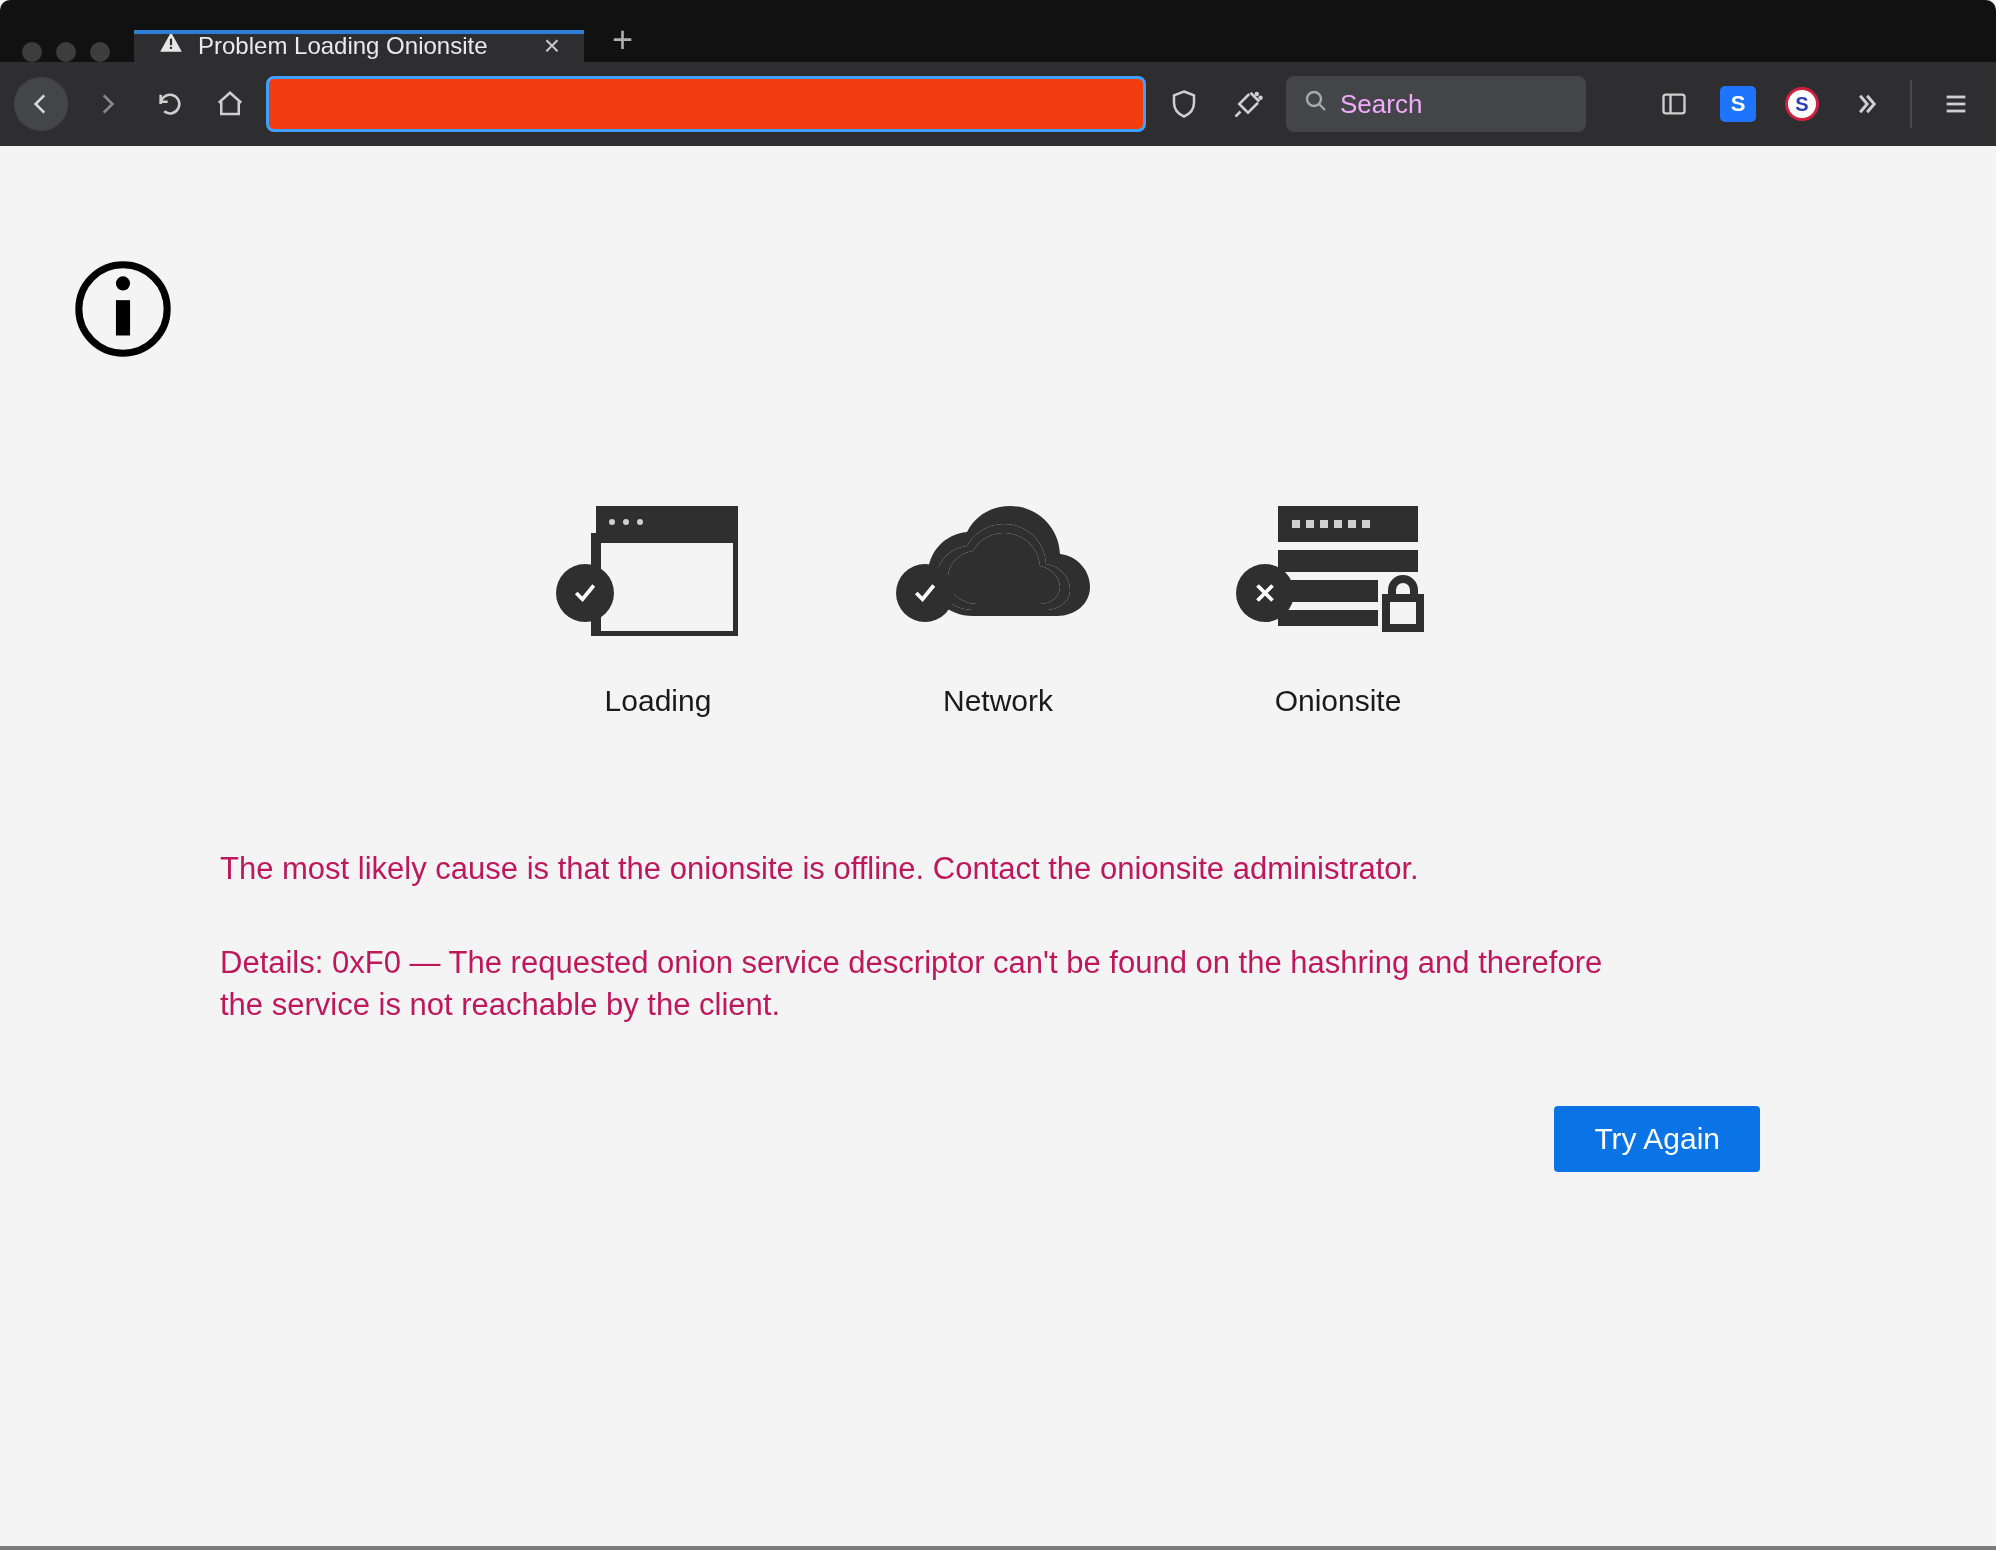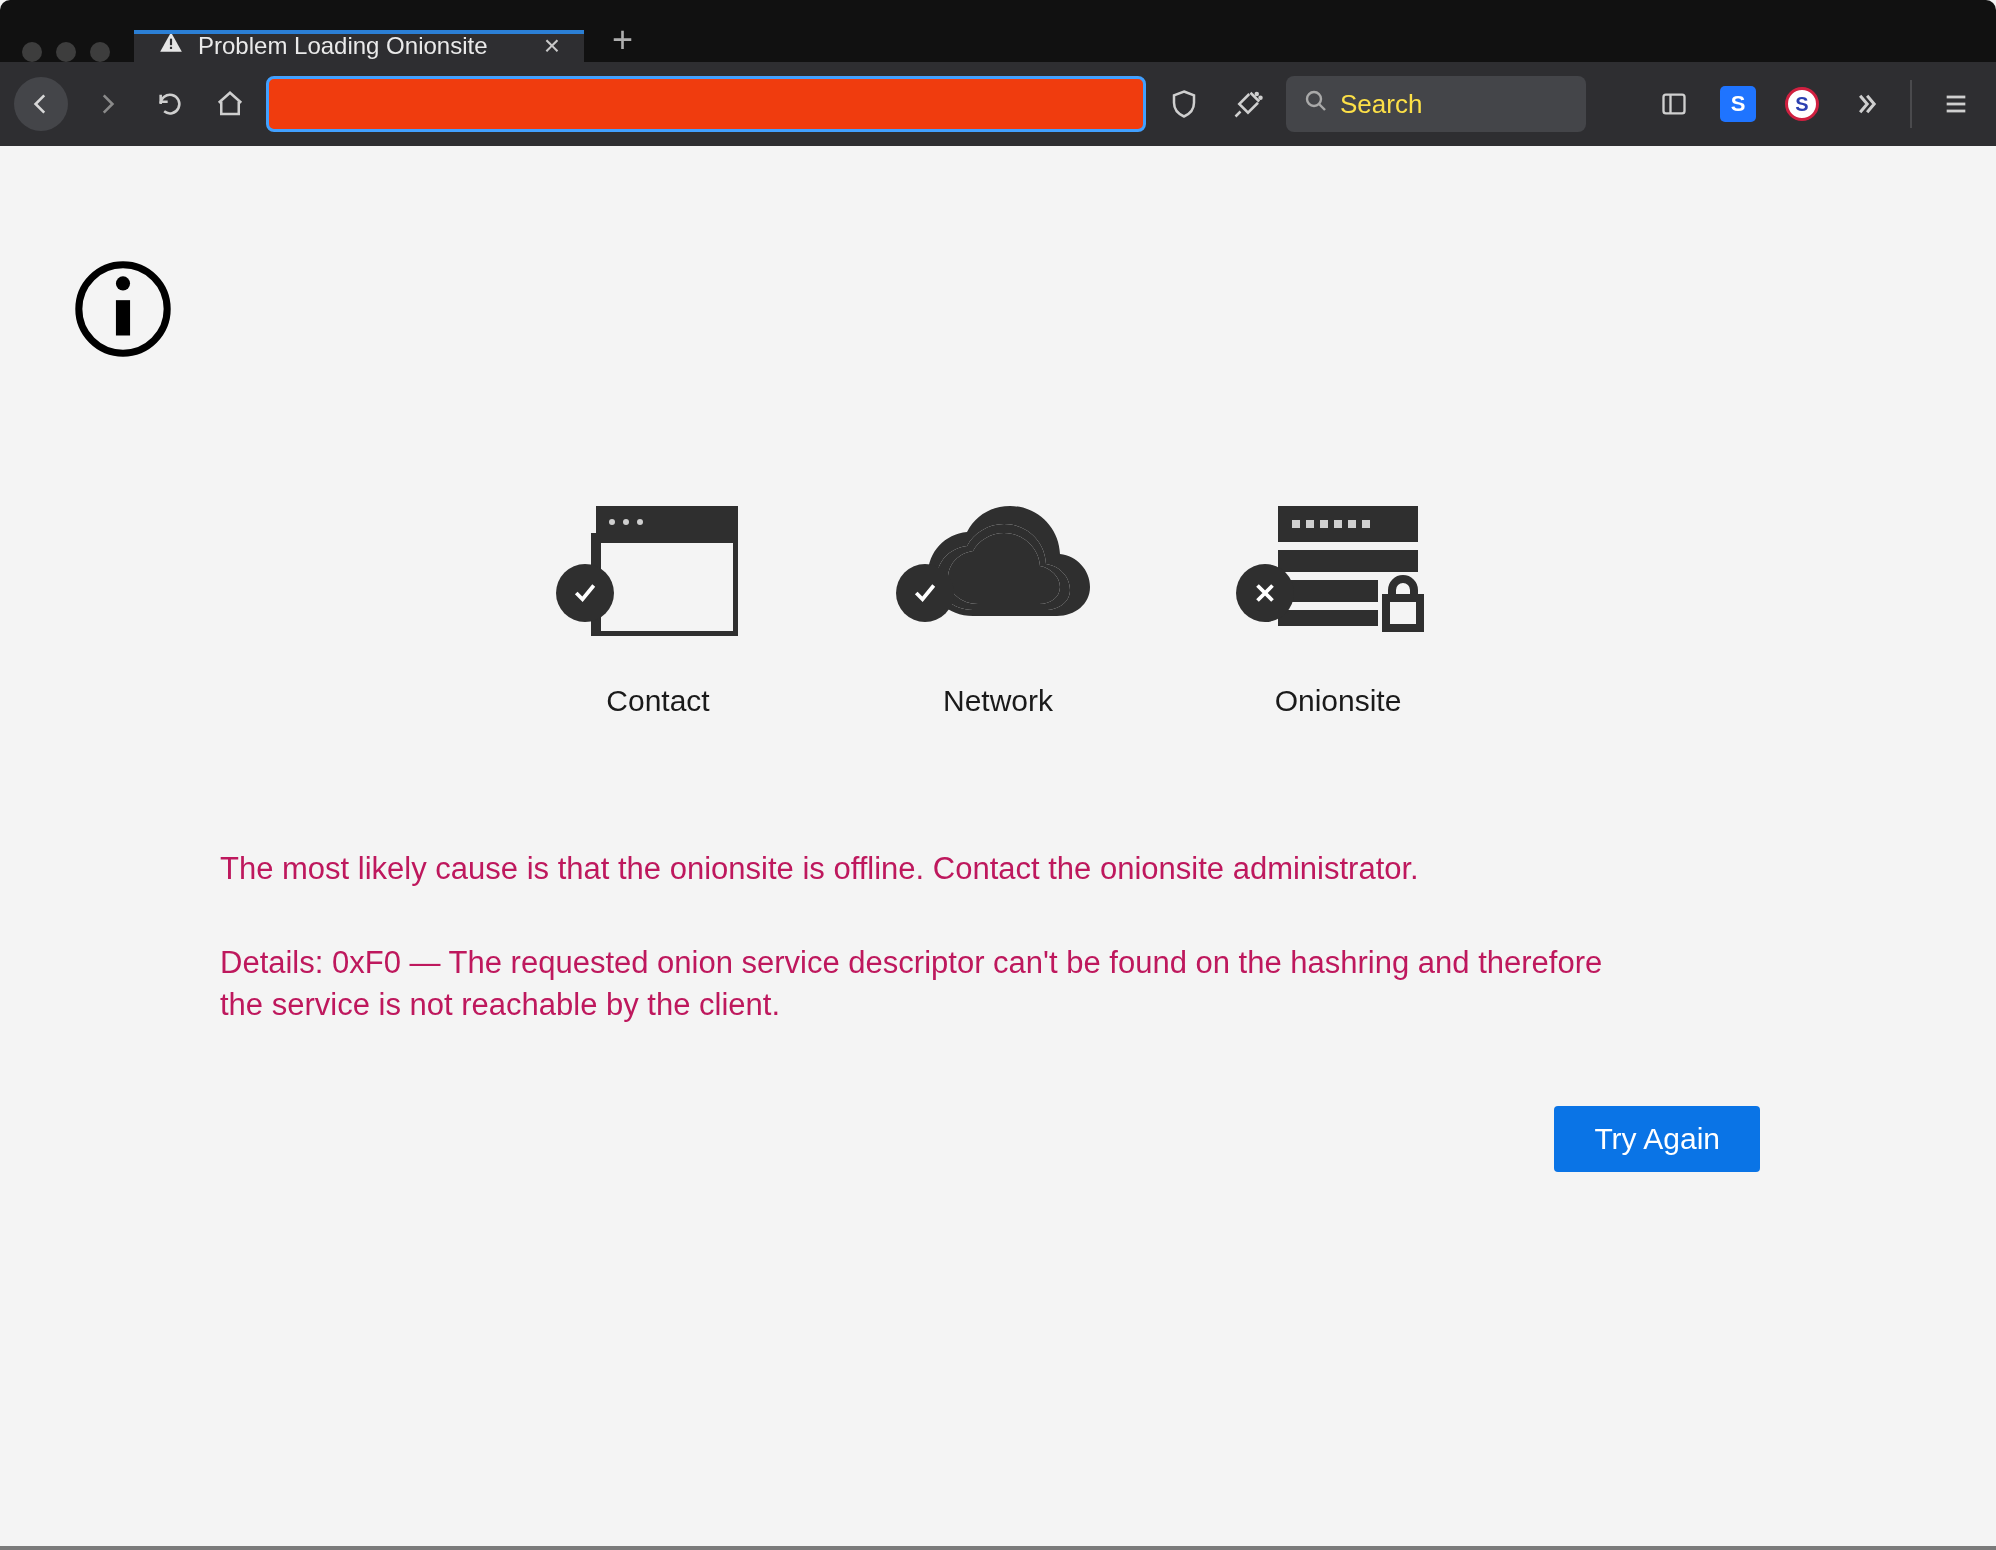--- a/index.html
+++ b/index.html
@@ -101,21 +101,21 @@
     font-size:30px;
   }
   .searchbox{
     display:flex;align-items:center;
     gap:12px;
     background:#444549;
     height:56px;
     border-radius:8px;
     padding:0 18px;
     width:300px;
-    color:#fde047;
+    color:#f0abfc;
     font-size:26px;
   }
   .ext-s{
     width:36px;height:36px;border-radius:5px;
     background:#1f74ff;color:#fff;
     display:flex;align-items:center;justify-content:center;
     font-weight:700;font-size:22px;
   }
   .ext-circle{
     width:34px;height:34px;border-radius:50%;
@@ -339,21 +339,21 @@
               <circle cx="62" cy="16" r="3" fill="#cfcfcf"></circle>
             <rect x="18" y="32" width="142" height="98" fill="none" stroke="#2f2f2f" stroke-width="10"></rect>
           </svg>
         </span>
         <span class="badge">
           <svg viewBox="0 0 24 24" fill="none" stroke="#fff" stroke-width="3">
               <path d="M5 12l5 5 9-11"></path>
             </svg>
         </span>
       </div>
-      <div class="diag-label">Contact</div>
+      <div class="diag-label">Loading</div>
     </div>
 
     <div class="diag-item">
       <div class="icon-wrap">
         <span>
           <svg width="180" height="130" viewBox="0 0 180 130">
             <path fill="#2f2f2f" d="M55 110c-25 0-45-18-45-42 0-22 17-40 39-42 8-16 24-26 43-26 27 0 49 21 50 48 17 2 30 16 30 33 0 17-15 29-33 29H55z"></path>
             <path fill="#f4f4f4" d="M58 108c-22 0-40-16-40-37 0-19 15-35 34-37 8-15 23-24 40-24 25 0 45 19 46 44 15 2 27 14 27 29 0 14-13 25-29 25H58z" opacity="0"></path>
             <path fill="#f4f4f4" d="M55 104c-20 0-36-14-36-32 0-17 13-30 30-32 7-13 21-22 37-22 23 0 41 17 42 40 14 2 24 13 24 26 0 12-11 20-25 20H55z"></path>
             <path fill="#2f2f2f" d="M55 104c-20 0-36-14-36-32 0-17 13-30 30-32 7-13 21-22 37-22 23 0 41 17 42 40 14 2 24 13 24 26 0 12-11 20-25 20H55z" opacity="1"></path>

